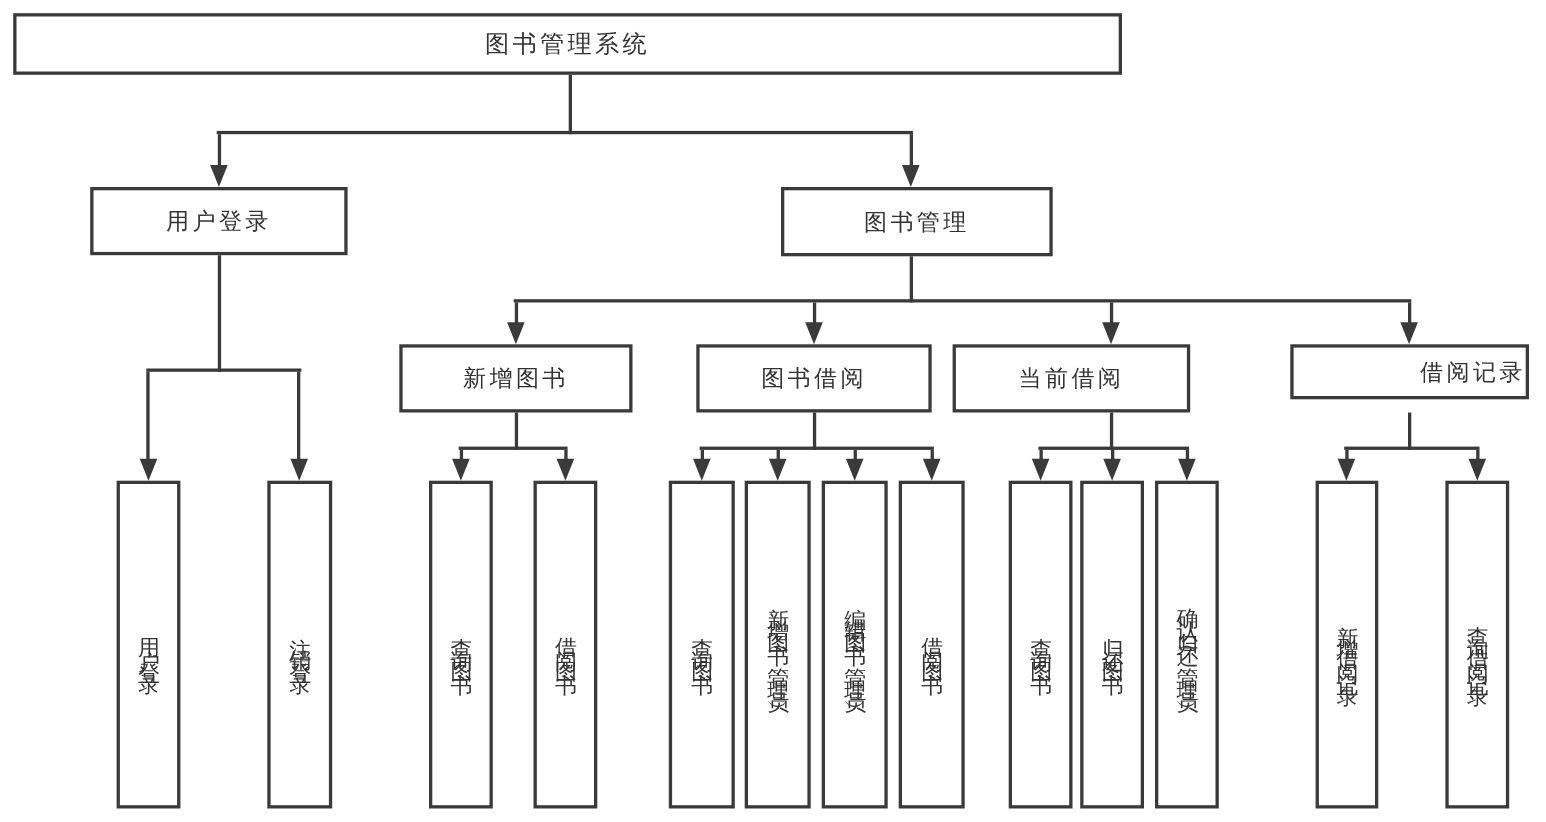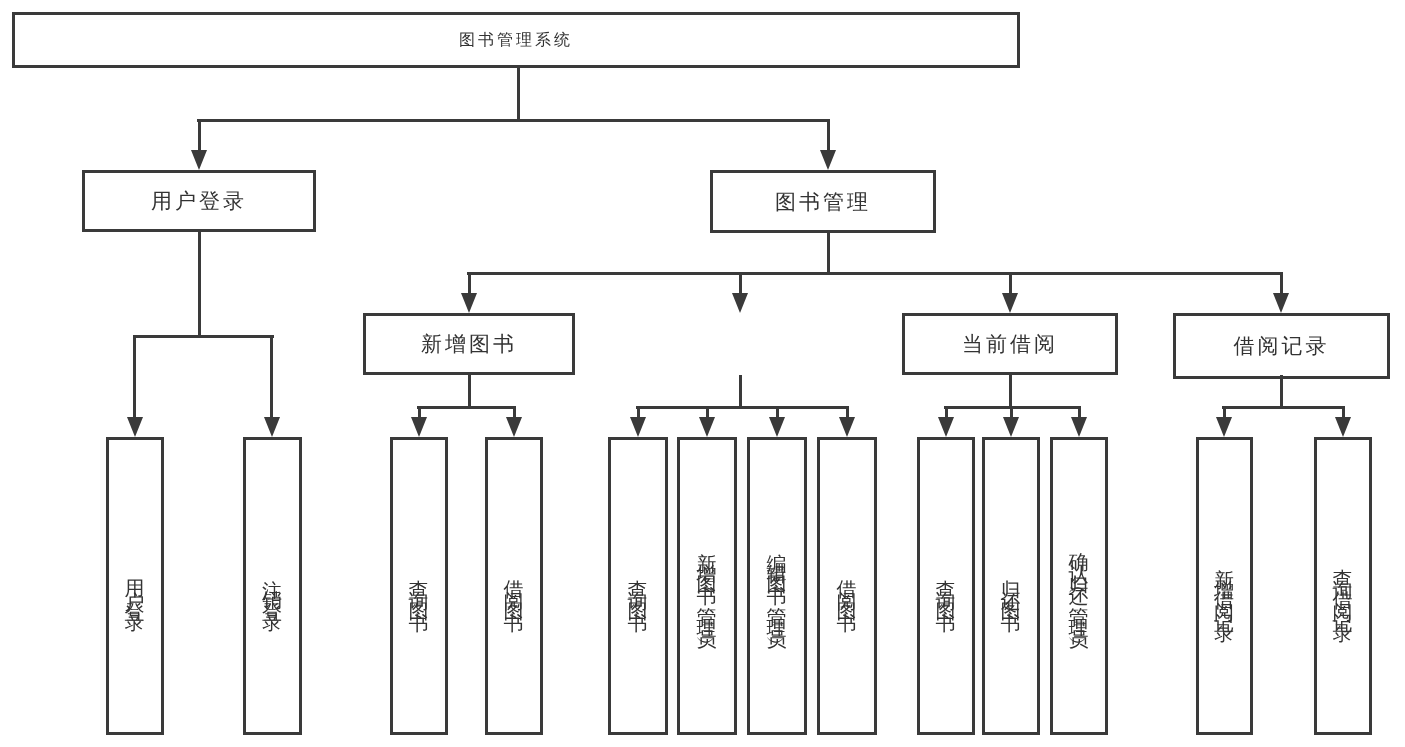--- a/index.html
+++ b/index.html
@@ -7,21 +7,21 @@
   .canvas {
     position:relative; width:1405px; height:747px;
     background:#ffffff; overflow:hidden;
   }
   
   .hnode {
     position:absolute; background:#fff; border:3px solid #3a3a3a;
     display:flex; align-items:center; justify-content:center;
     font-size:21px; color:#333; letter-spacing:3px; white-space:nowrap;
   }
-  .hnode.root { font-size:16px; }
+  .hnode.root { font-size:22px; }
   .vnode {
     position:absolute; background:#fff; border:3px solid #3a3a3a;
     display:flex; align-items:center; justify-content:center;
   }
   .vnode span {
     writing-mode:vertical-rl; text-orientation:mixed;
     font-size:20px; color:#333; letter-spacing:11px; line-height:1;
     white-space:nowrap;
   }
   
@@ -43,31 +43,34 @@
 
 <div class="canvas">
 
   <div class="hnode root" style="left:12px; top:12px; width:1008px; height:56px;">
     <span>图书管理系统</span>
   </div>
 
   <div class="hnode" style="left:82px; top:170px; width:234px; height:62px;">
     <span>用户登录</span>
   </div>
-  <div class="hnode" style="left:710px; top:170px; width:226px; height:63px;">
+  <div class="hnode" style="left:710px; top:170px; width:247px; height:63px;">
     <span>图书管理</span>
   </div>
 
   <div class="hnode" style="left:363px; top:313px; width:212px; height:62px;">
     <span>新增图书</span>
   </div>
-  <div class="hnode" style="left:902px; top:313px; width:216px; height:62px;">
+  <div class="hnode" style="left:633px; top:313px; width:214px; height:62px;">
+    <span>图书借阅</span>
+  </div>
+  <div class="hnode" style="left:866px; top:313px; width:216px; height:62px;">
     <span>当前借阅</span>
   </div>
-  <div class="hnode" style="left:1173px; top:313px; width:217px; height:66px;">
+  <div class="hnode" style="left:1173px; top:313px; width:217px; height:50px;justify-content:flex-end;">
     <span>借阅记录</span>
   </div>
 
   <div class="vnode" style="left:106px; top:437px; width:58px; height:298px;">
     <span>用户登录</span>
   </div>
   <div class="vnode" style="left:243px; top:437px; width:59px; height:298px;">
     <span>注销登录</span>
   </div>
 

